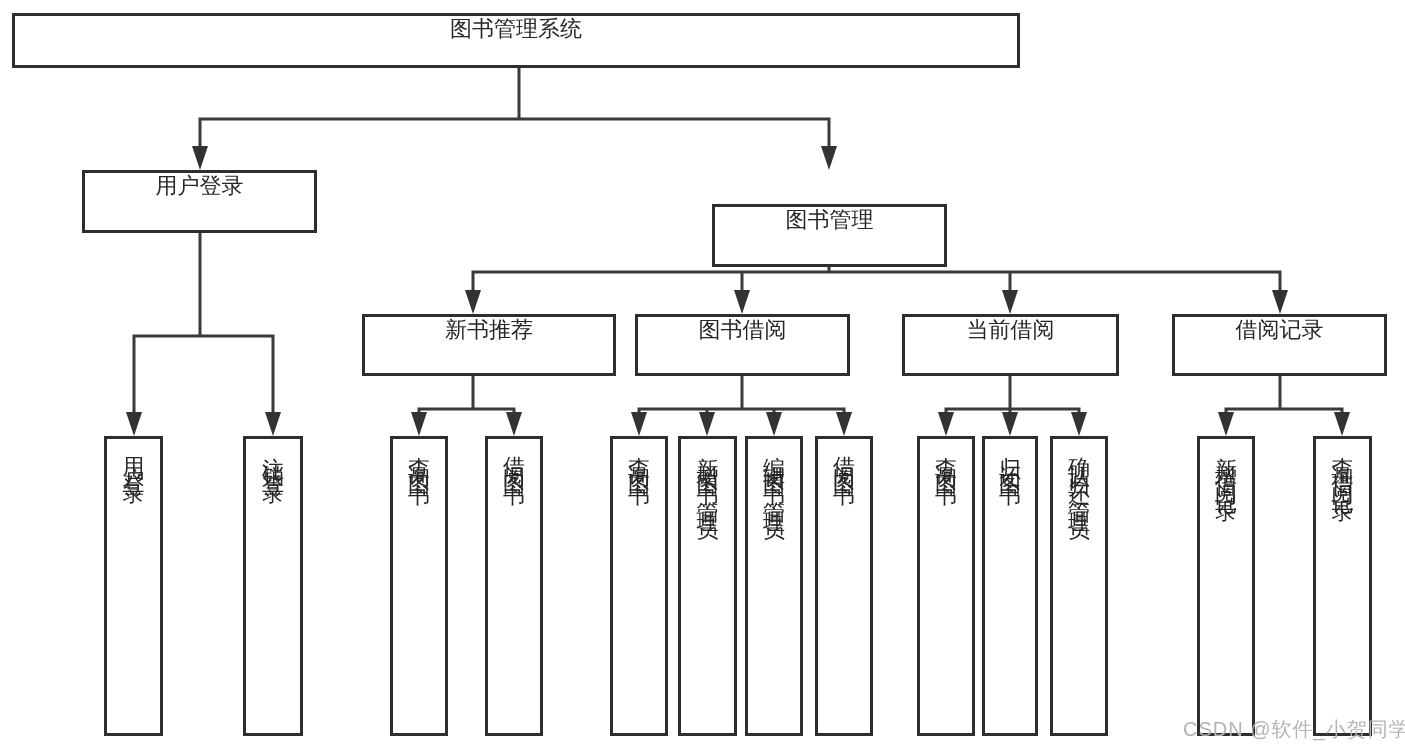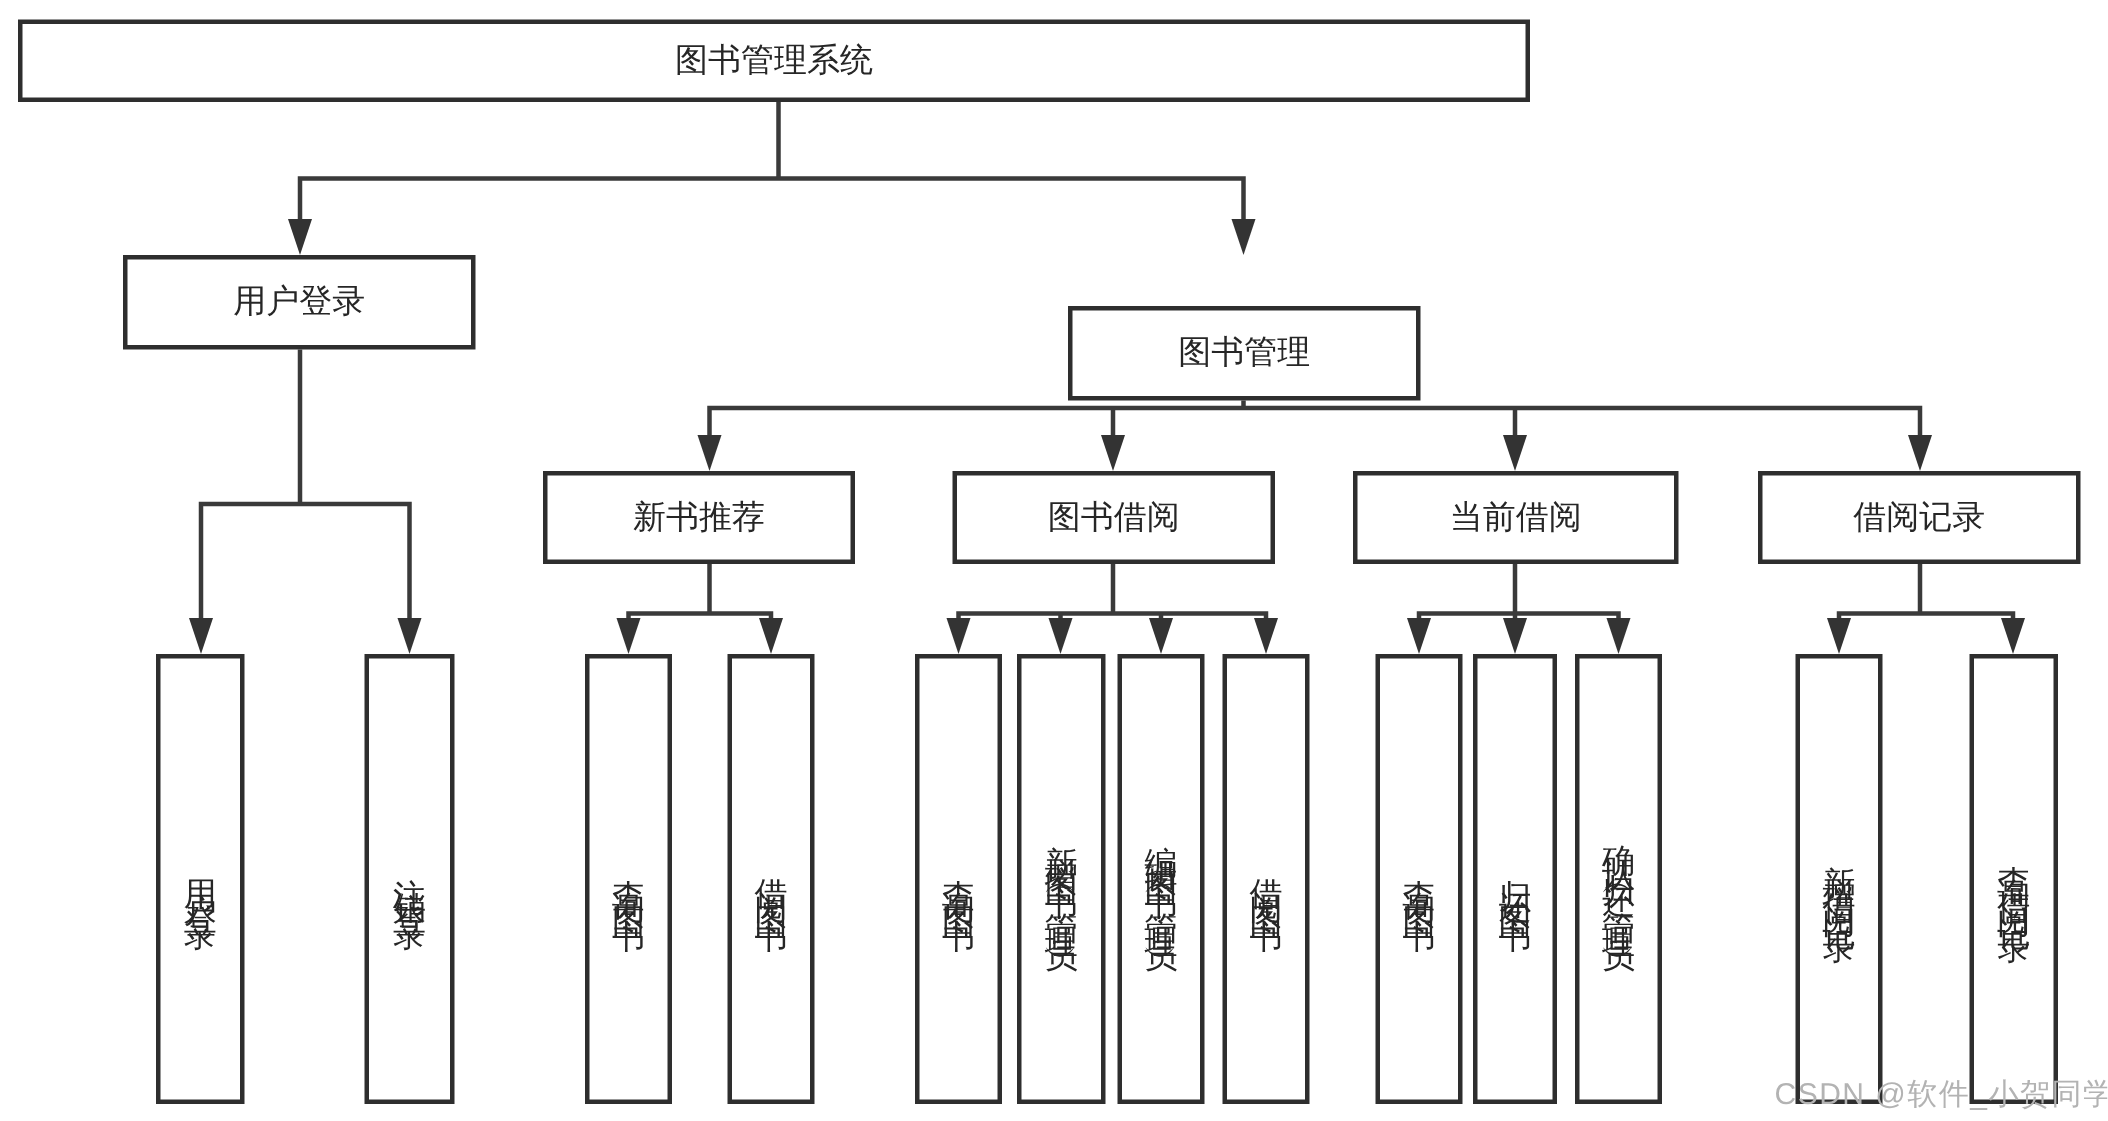--- a/index.html
+++ b/index.html
@@ -20,21 +20,20 @@
     left: 0;
     top: 0;
     z-index: 1;
   }
   .box {
     position: absolute;
     box-sizing: border-box;
     background: #ffffff;
     border: 3px solid #2e2e2e;
     display: flex;
-    align-items: center;
     justify-content: center;
     z-index: 2;
     color: #262626;
   }
   .box .label {
     font-size: 22px;
     line-height: 1.2;
     white-space: nowrap;
     color: #262626;
   }
@@ -108,21 +107,21 @@
     <span class="label">图书管理系统</span>
   </div>
 
   <div class="box" style="left:82px; top:170px; width:235px; height:63px;">
     <span class="label">用户登录</span>
   </div>
   <div class="box" style="left:712px; top:170px; width:235px; height:63px;margin-top:34px;">
     <span class="label">图书管理</span>
   </div>
 
-  <div class="box" style="left:362px; top:314px; width:208px; height:62px;">
+  <div class="box" style="left:362px; top:314px; width:254px; height:62px;">
     <span class="label">新书推荐</span>
   </div>
   <div class="box" style="left:635px; top:314px; width:215px; height:62px;">
     <span class="label">图书借阅</span>
   </div>
   <div class="box" style="left:902px; top:314px; width:217px; height:62px;">
     <span class="label">当前借阅</span>
   </div>
   <div class="box" style="left:1172px; top:314px; width:215px; height:62px;">
     <span class="label">借阅记录</span>

